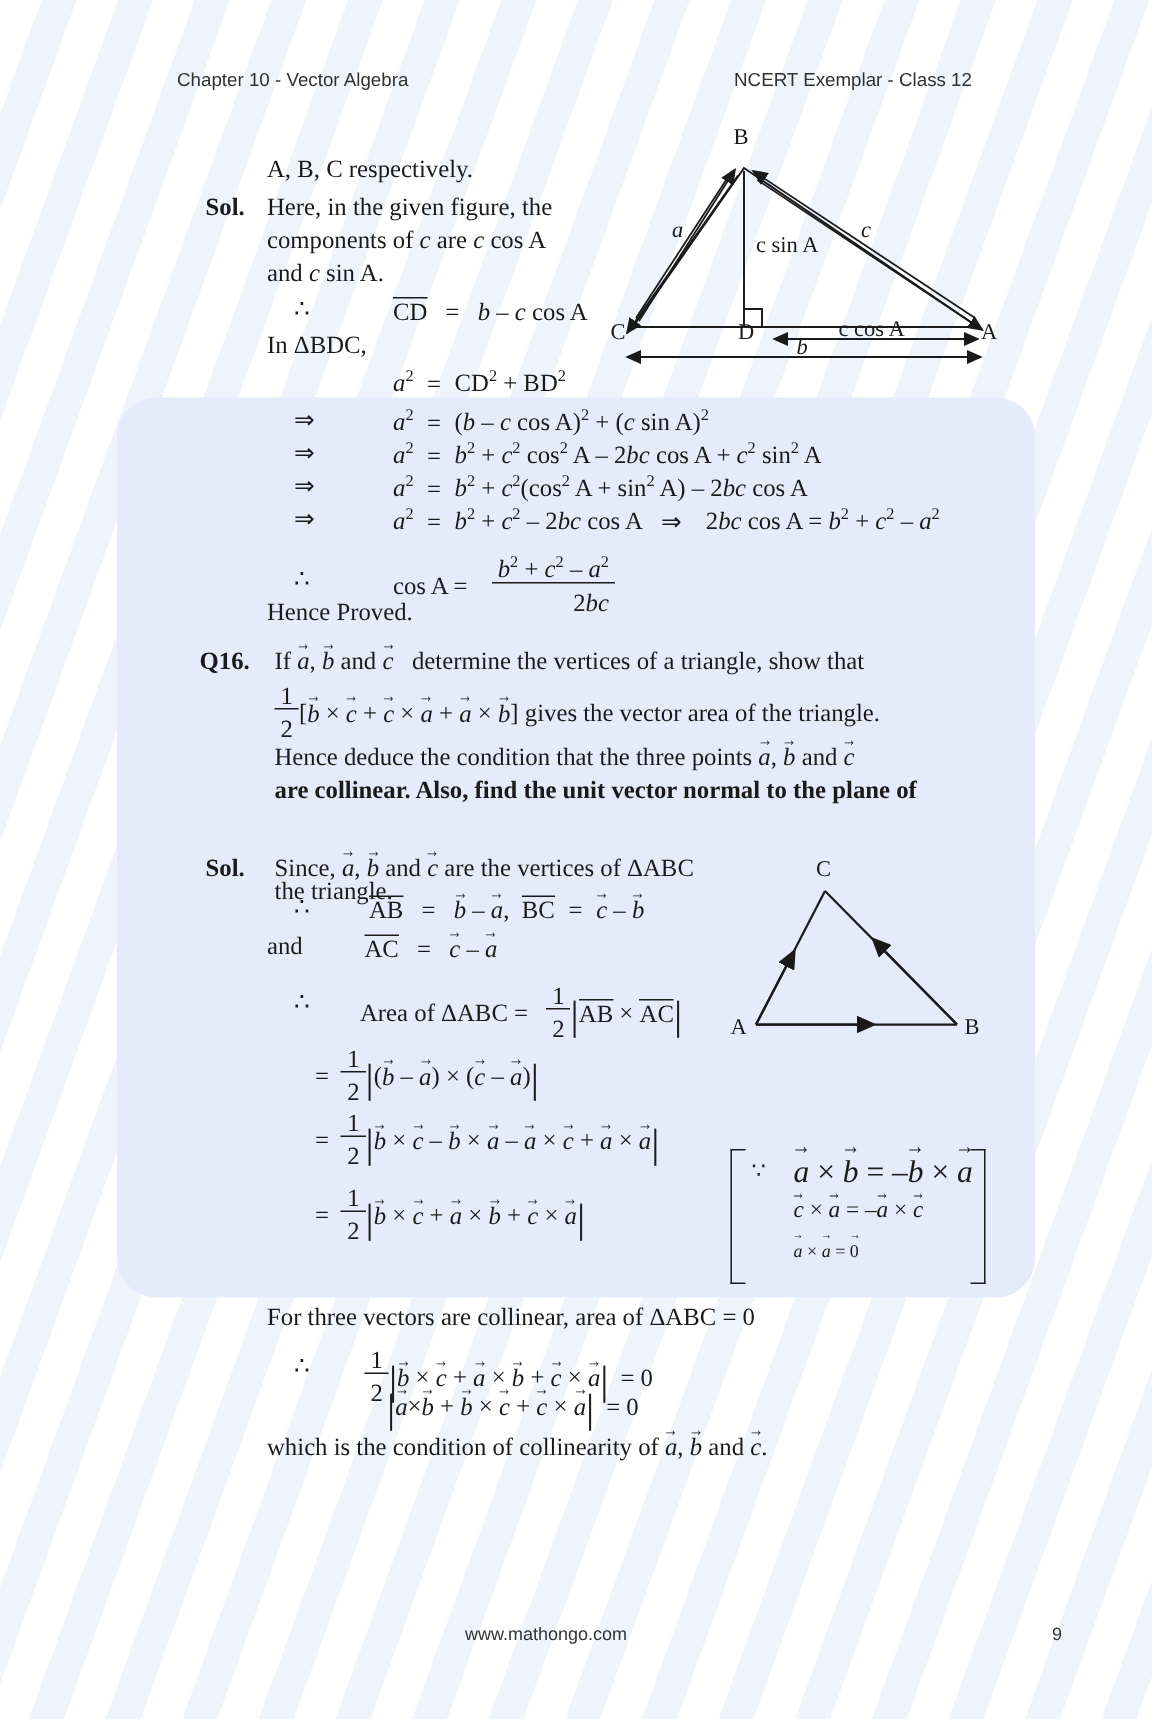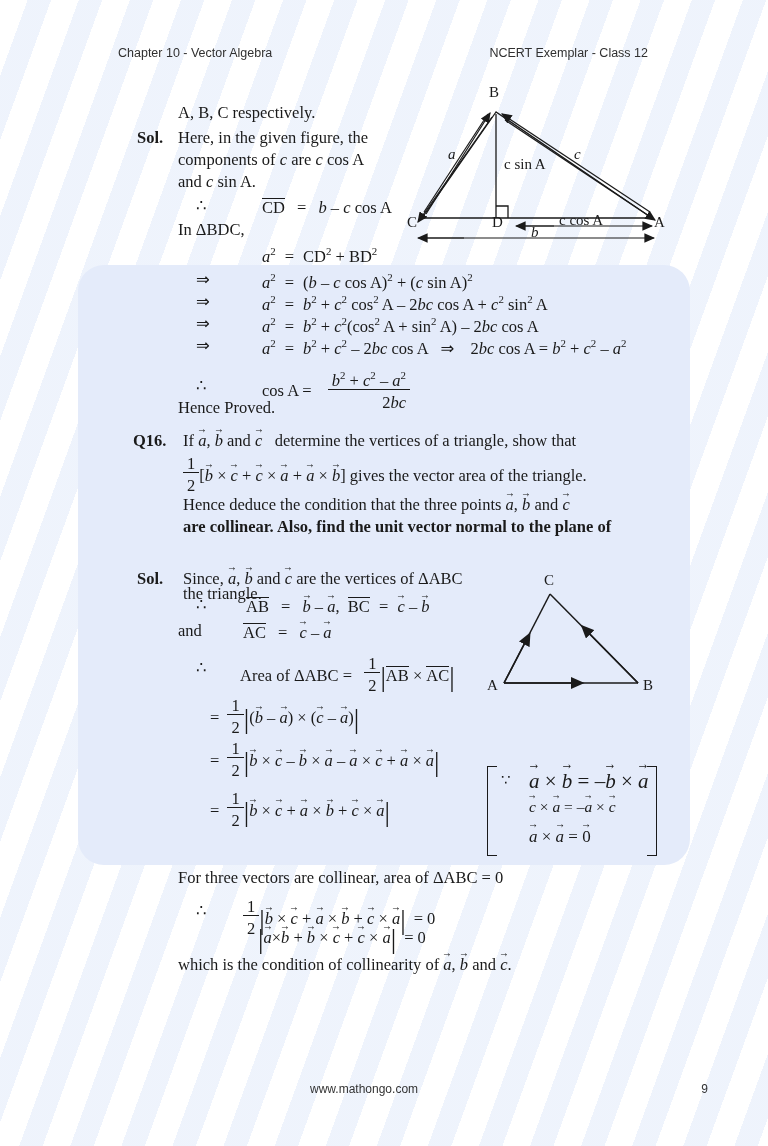--- a/index.html
+++ b/index.html
@@ -287,21 +287,21 @@
     <div style="position:absolute; left:487px; top:766px; width:170px; height:88px;">
       <div style="position:absolute; left:0; top:0; width:9px; height:88px; border:1.4px solid #1a1a1a; border-right:none;"></div>
       <div style="position:absolute; right:0; top:0; width:9px; height:88px; border:1.4px solid #1a1a1a; border-left:none;"></div>
       <div style="position:absolute; left:14px; top:5px; font-size:15px;">∵</div>
       <div style="position:absolute; left:42px; top:3px; font-size:21px; white-space:nowrap;">
         <span class="vec">a</span> × <span class="vec">b</span> = –<span class="vec">b</span> × <span class="vec">a</span>
       </div>
       <div style="position:absolute; left:42px; top:32px; font-size:15.5px; white-space:nowrap;">
         <span class="vec">c</span> × <span class="vec">a</span> = –<span class="vec">a</span> × <span class="vec">c</span>
       </div>
-      <div style="position:absolute; left:42px; top:61px; font-size:17px; white-space:nowrap;">
+      <div style="position:absolute; left:42px; top:61px; font-size:12px; white-space:nowrap;">
         <span class="vec">a</span> × <span class="vec">a</span> = <span class="vec0">0</span>
       </div>
     </div>
 
     <div class="tline" style="left:178px; top:870px;">For three vectors are collinear, area of ΔABC = 0</div>
 
     <div class="tline" style="left:196px; top:903px;">∴</div>
     <div class="tline" style="left:243px; top:898px;">
       <span class="frac">
         <span class="num">1</span>

